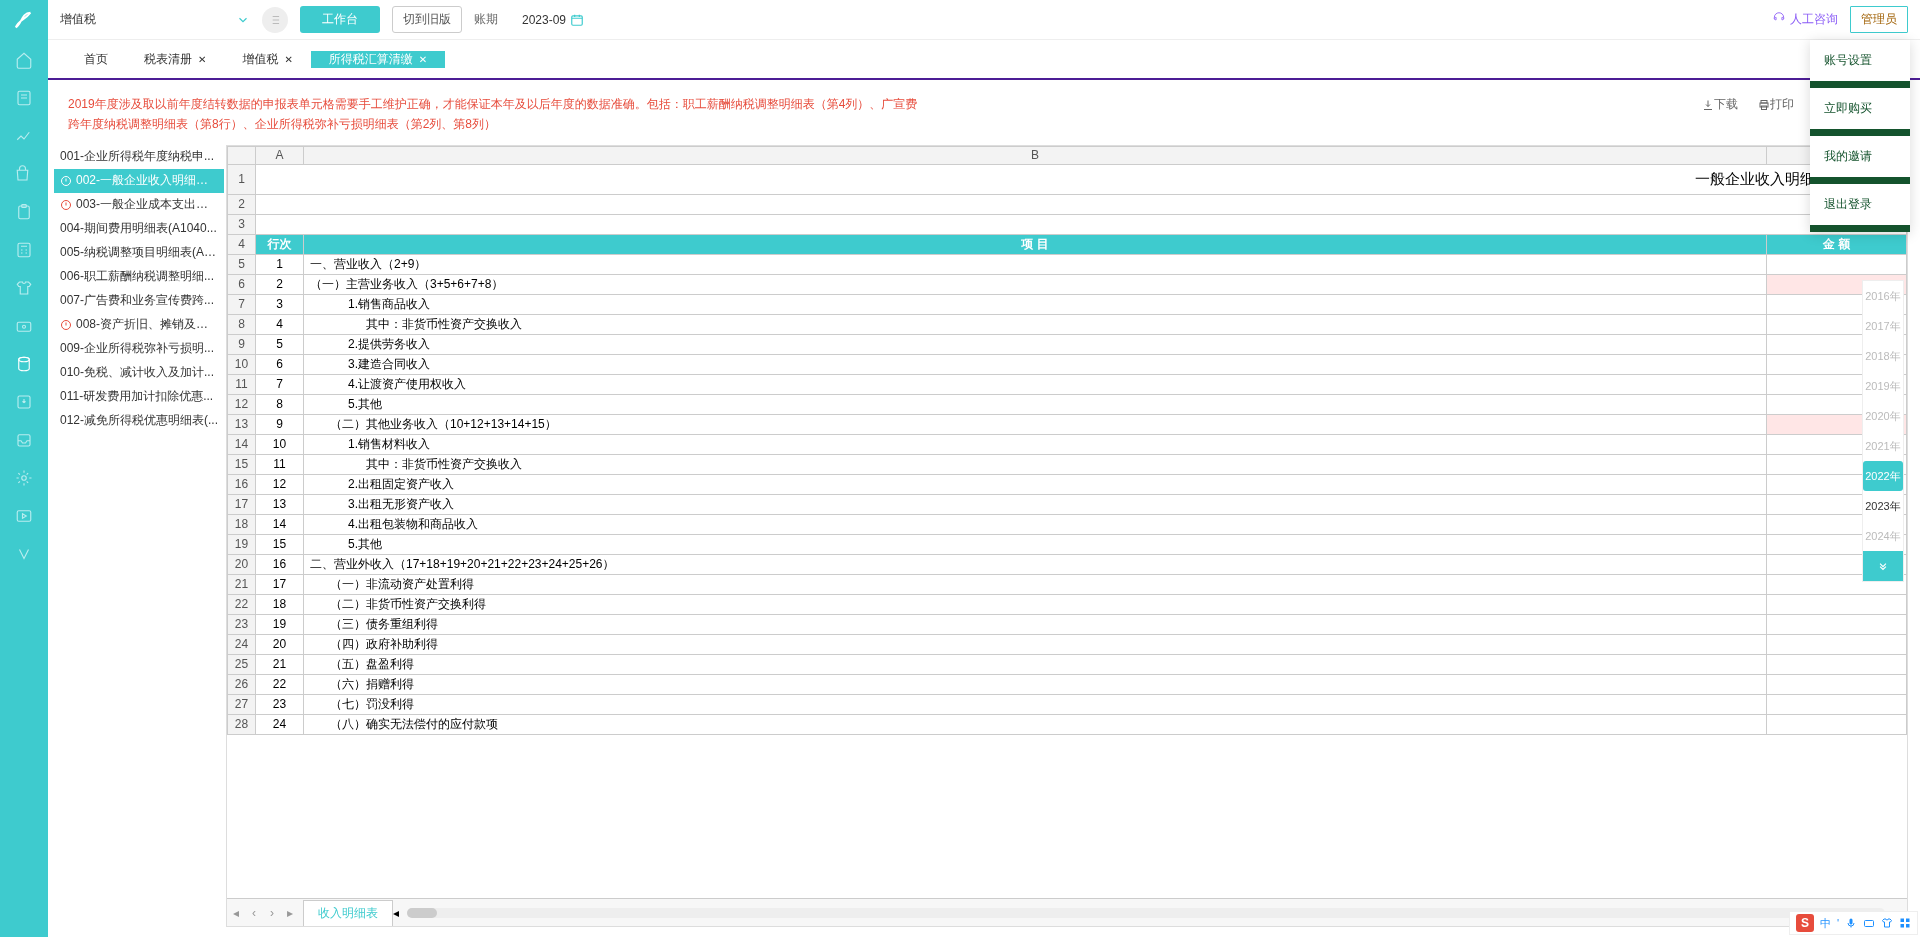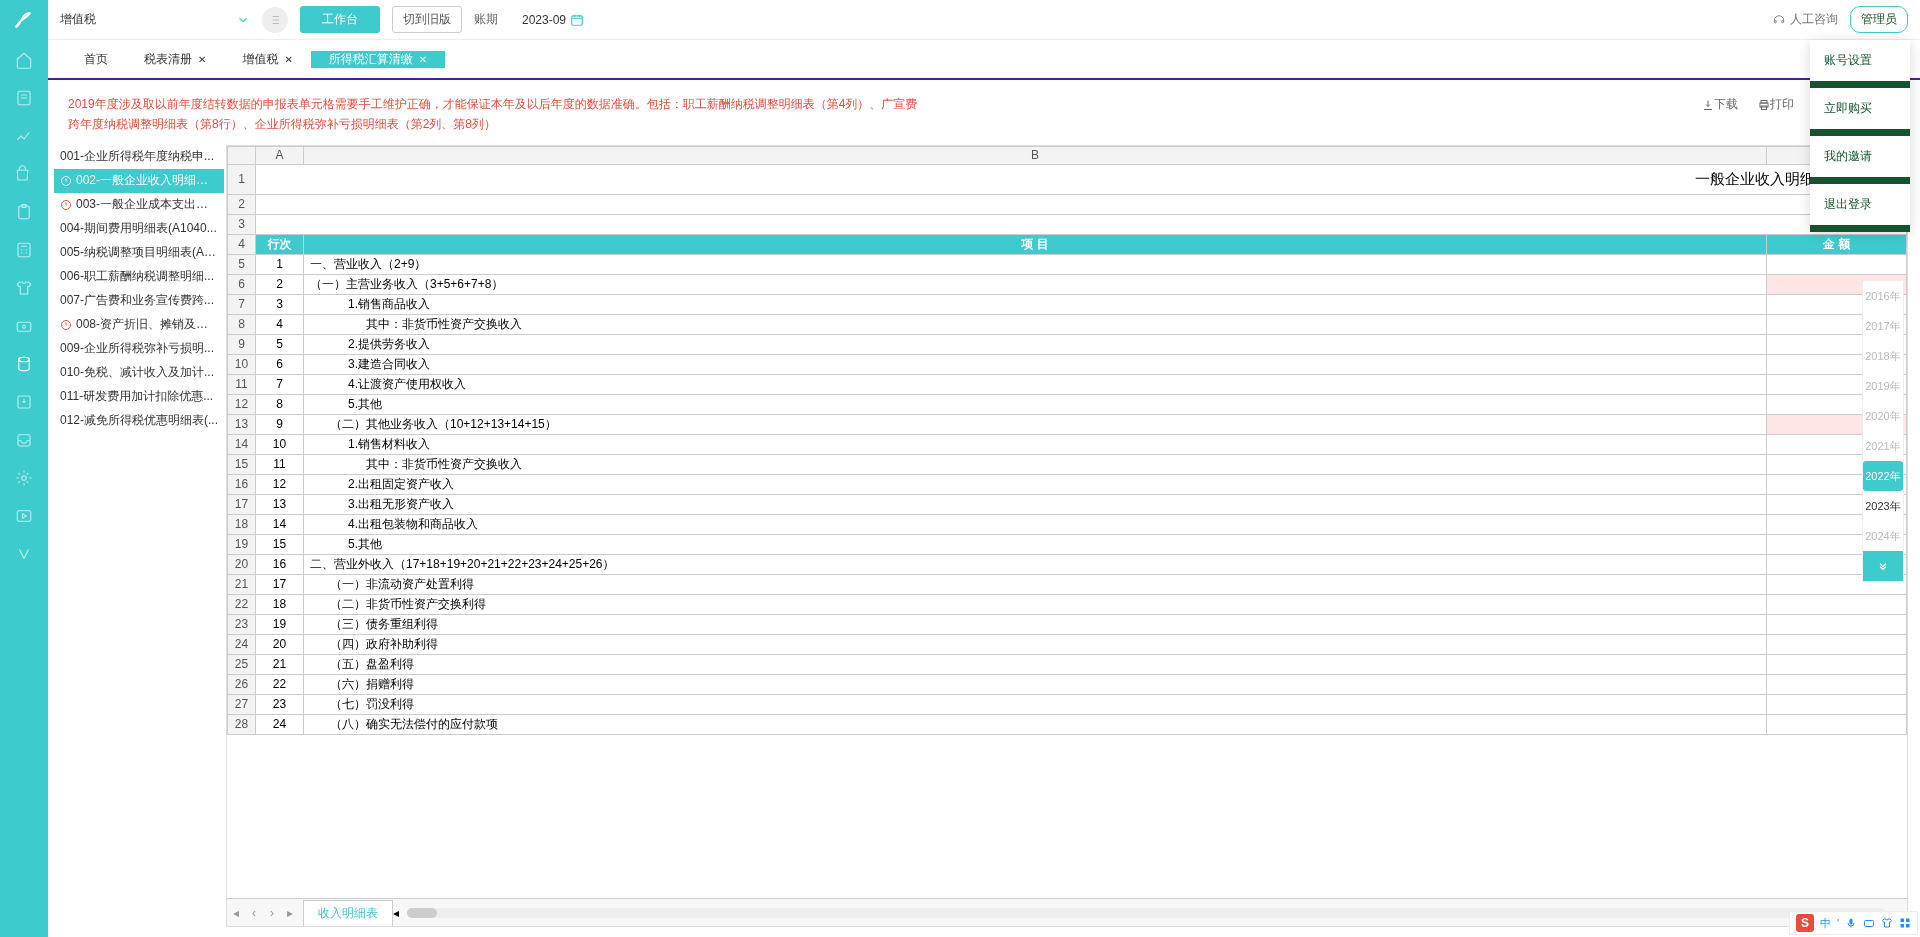--- a/index.html
+++ b/index.html
@@ -13,22 +13,22 @@
 .topbar{height:40px;display:flex;align-items:center;padding:0 12px;gap:12px;border-bottom:1px solid #eee}
 .dropdown-trigger{display:flex;align-items:center;gap:140px;cursor:pointer;color:#333}
 .chevron{width:14px;height:14px;color:#3ecbce}
 .circle-btn{width:26px;height:26px;border-radius:50%;background:#eee;display:flex;align-items:center;justify-content:center;color:#bbb;cursor:pointer}
 .btn-primary{background:#3ecbce;color:#fff;padding:5px 22px;border-radius:3px;border:none;cursor:pointer}
 .btn-outline{background:#fff;color:#555;padding:4px 10px;border:1px solid #ccc;border-radius:3px;cursor:pointer}
 .period-label{color:#666}
 .period-value{color:#333;margin-left:12px}
 .cal-icon{width:14px;height:14px;color:#3ecbce;margin-left:4px}
 .spacer{flex:1}
-.link-item{display:flex;align-items:flex-end;gap:4px;color:#737373;cursor:pointer}
-.admin-btn{border:1px solid #3ecbce;color:#14532d;padding:4px 10px;border-radius:10px;cursor:pointer}
+.link-item{display:flex;align-items:flex-start;gap:4px;color:#8b5cf6;cursor:pointer}
+.admin-btn{border:1px solid #3ecbce;color:#a16207;padding:4px 10px;border-radius:1px;cursor:pointer}
 .tabs{height:40px;display:flex;align-items:center;border-bottom:2px solid #4c1d95;padding-left:18px}
 .tab{padding:0 18px;display:flex;align-items:center;gap:6px;cursor:pointer;color:#333;position:relative}
 .tab.active{background:#3ecbce;color:#fff}
 .tab .close{font-size:10px;cursor:pointer;color:inherit}
 .content{flex:1;display:flex;flex-direction:column;position:relative;overflow:hidden}
 .warning{color:#e74c3c;padding:14px 20px 6px;line-height:1.7;max-width:900px}
 .toolbar{position:absolute;right:70px;top:16px;display:flex;gap:20px}
 .tool-link{display:flex;align-items:center;color:#666;cursor:pointer}
 .body{flex:1;display:flex;overflow:hidden;padding:4px 12px 10px 6px}
 .nav-list{width:170px;overflow:hidden}

